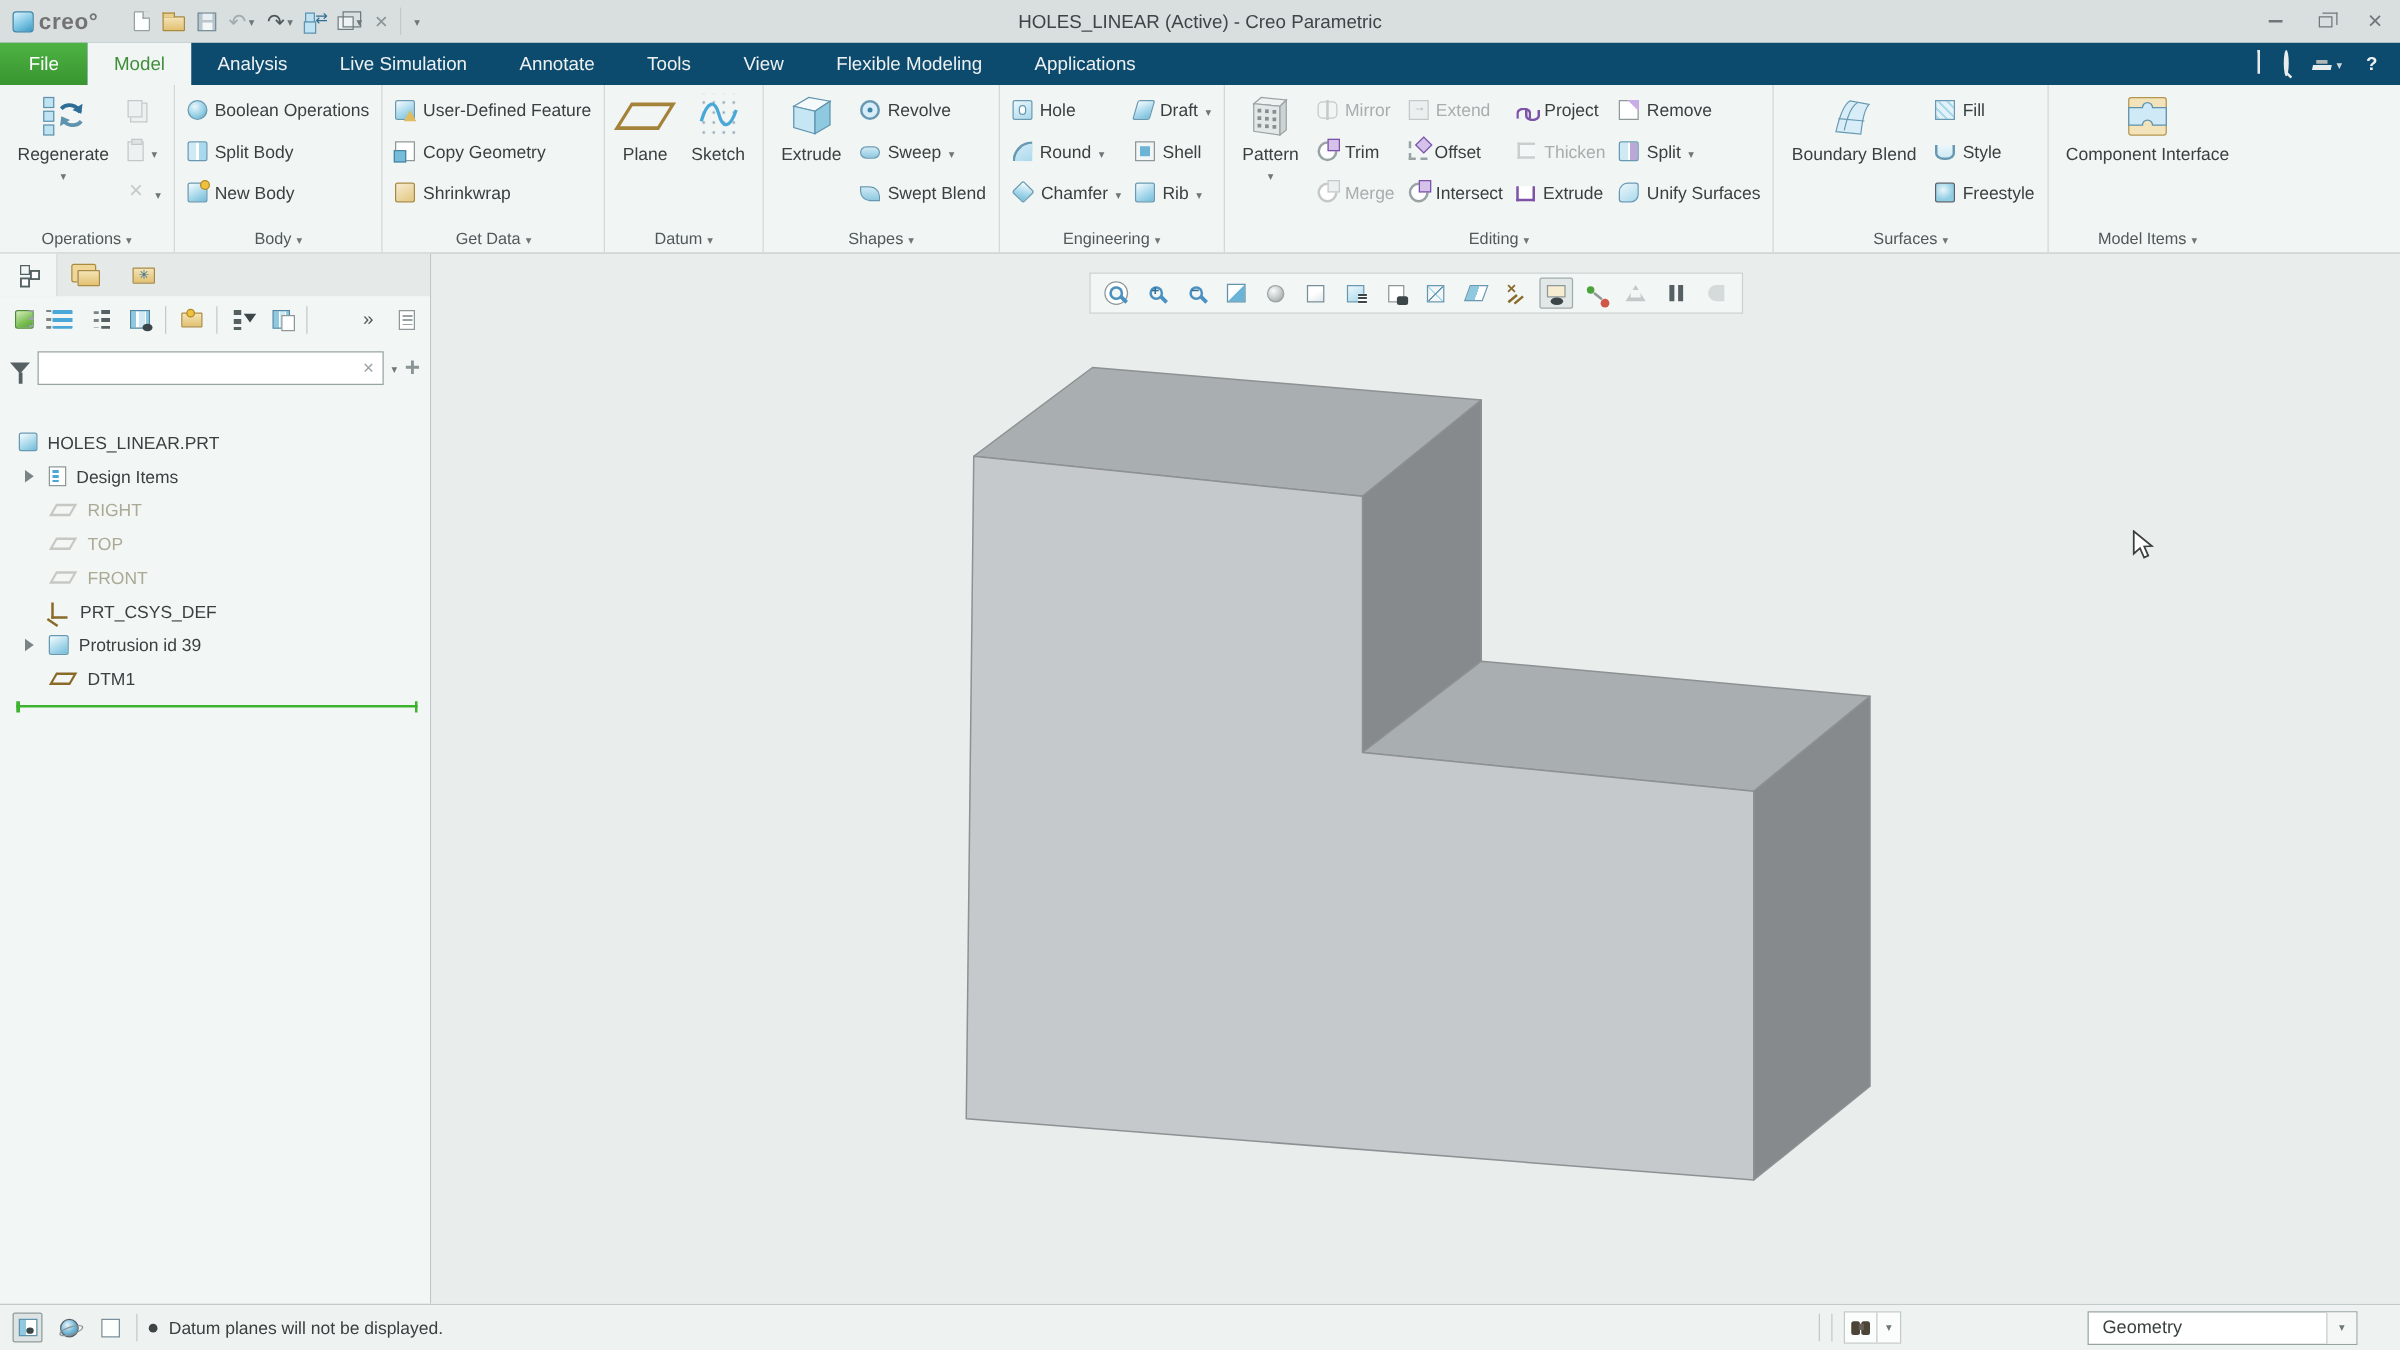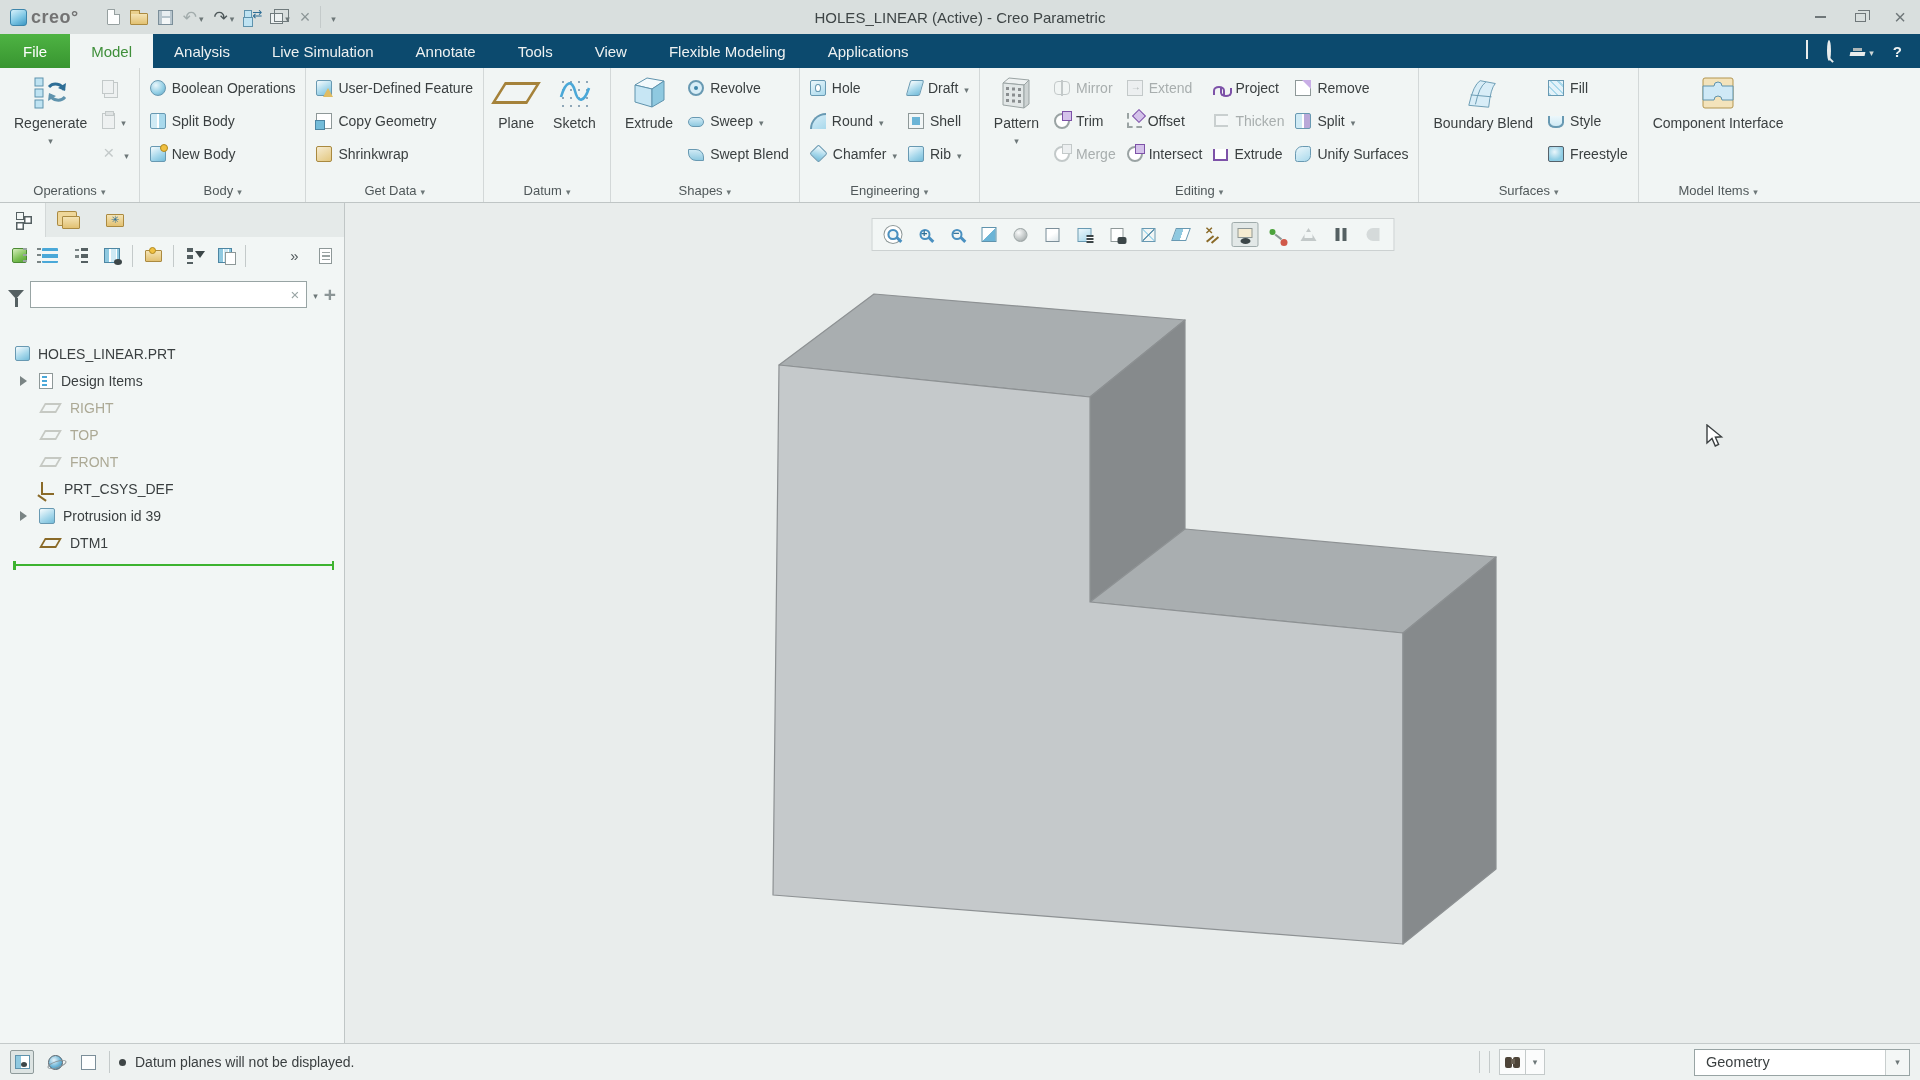--- a/index.html
+++ b/index.html
@@ -217,21 +217,21 @@
   .globe{width:15px;height:15px;border-radius:50%;background:radial-gradient(circle at 38% 32%,#e8f4fa,#6bb4d6 55%,#3d85ab);border:1px solid #55616a;position:relative}
   .globe::after{content:"";position:absolute;left:-2px;top:5px;width:18px;height:5px;border:1.5px solid #8a9296;border-radius:50%;transform:rotate(-18deg)}
   .blanksq{width:15px;height:15px;background:#fdfefe;border:1px solid #7b8e99}
   .msgdot{width:7px;height:7px;border-radius:50%;background:#3e4546;flex:none}
   .sbmsg{font-size:14px;color:#3a3f40}
   .binocbtn{display:flex;align-items:center;border:1px solid #c4caca;background:#fbfcfc;height:26px}
   .binoc{width:26px;height:100%;display:flex;align-items:center;justify-content:center;border-right:1px solid #c4caca}
   .binoc i{width:7px;height:11px;background:#4d4438;border-radius:2px;box-shadow:8px 0 0 #4d4438;display:block;margin-right:8px;position:relative}
   .binoc i::after{content:"";position:absolute;left:5.5px;top:2px;width:4px;height:5px;background:#6a6154}
   .binocdrop{width:18px;display:flex;align-items:center;justify-content:center;height:100%}
-  .geosel{width:216px;height:27px;background:#fff;border:1px solid #98a4a4;display:flex;align-items:center;padding-left:11px;font-size:14.5px;color:#3a3f40;margin-right:0}
+  .geosel{width:216px;height:27px;background:#fff;border:1px solid #98a4a4;display:flex;align-items:center;padding-left:11px;font-size:14.5px;color:#3a3f40;margin-right:24px}
   .geocaret{margin-left:auto;width:24px;height:100%;border-left:1px solid #c8cece;display:flex;align-items:center;justify-content:center;background:#f4f7f6}
 </style>
 </head>
 <body>
 
 <div class="titlebar">
   <div class="logo">
     <span class="logo-cube"></span>
     <span class="logo-text">creo°</span>
   </div>

